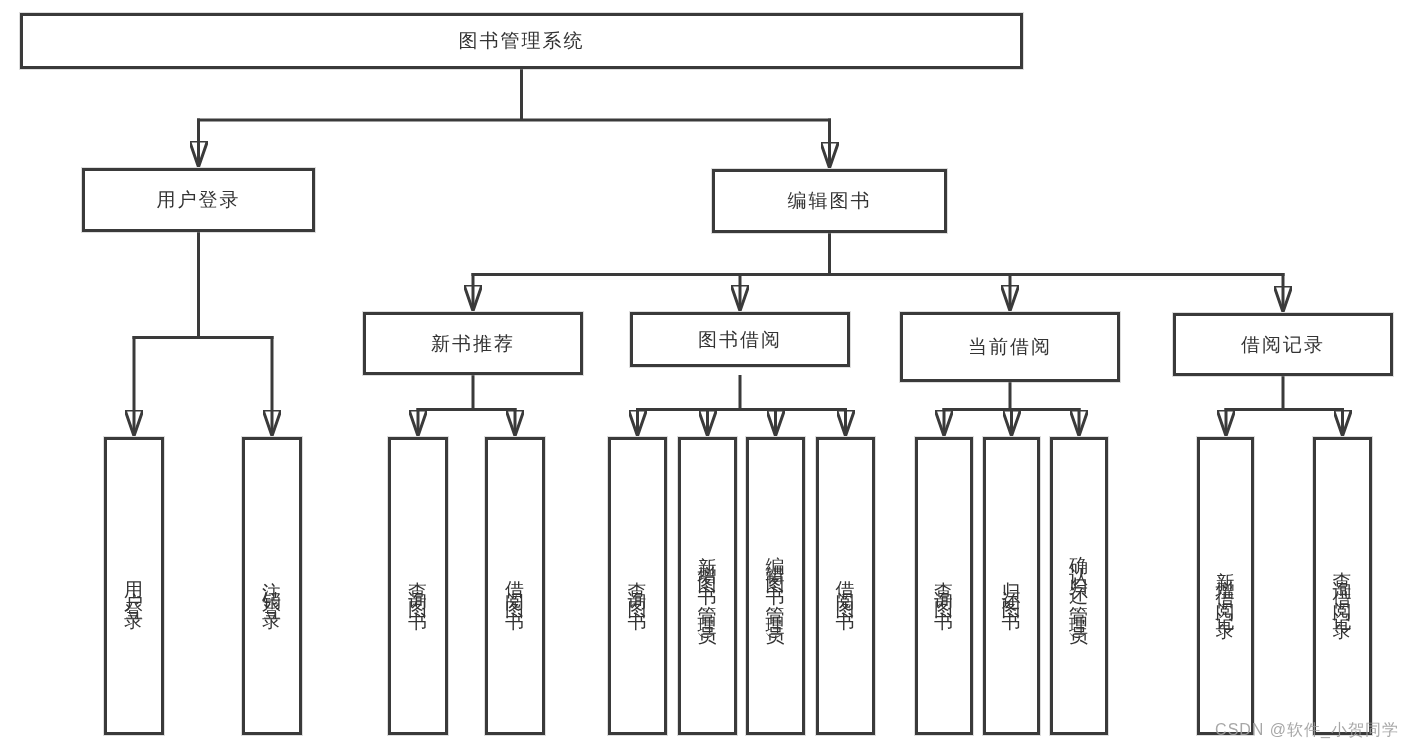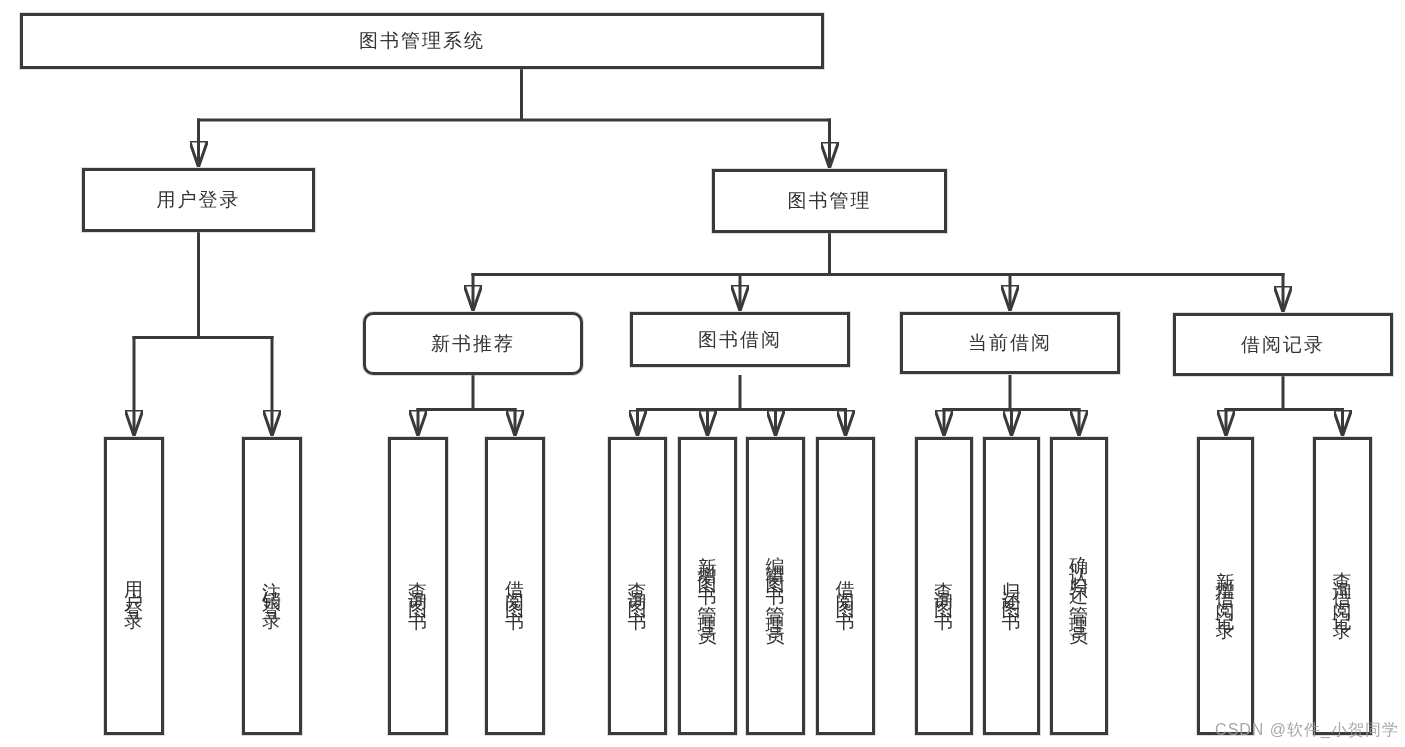--- a/index.html
+++ b/index.html
@@ -116,38 +116,38 @@
       <line x1="1079" y1="408" x2="1079" y2="435" marker-end="url(#arrow)"></line>
     </g>
 
     <g>
       <path d="M1283,376 V409.5 M1224.5,409.5 H1344"></path>
       <line x1="1226" y1="408" x2="1226" y2="435" marker-end="url(#arrow)"></line>
       <line x1="1342.5" y1="408" x2="1342.5" y2="435" marker-end="url(#arrow)"></line>
     </g>
   </svg>
 
-  <div class="node" style="left:20px; top:13px; width:804px; height:56px;justify-content:center;">
+  <div class="node" style="left:20px; top:13px; width:1003px; height:56px;justify-content:center;">
     <span class="lbl">图书管理系统</span>
   </div>
 
   <div class="node" style="left:82px; top:168px; width:233px; height:64px;">
     <span class="lbl">用户登录</span>
   </div>
   <div class="node" style="left:712px; top:169px; width:235px; height:64px;">
-    <span class="lbl">图书管理</span>
+    <span class="lbl">编辑图书</span>
   </div>
 
-  <div class="node" style="left:363px; top:312px; width:220px; height:63px;border-radius:10px;">
+  <div class="node" style="left:363px; top:312px; width:220px; height:63px;">
     <span class="lbl">新书推荐</span>
   </div>
   <div class="node" style="left:630px; top:312px; width:220px; height:55px;">
     <span class="lbl">图书借阅</span>
   </div>
-  <div class="node" style="left:900px; top:312px; width:220px; height:62px;">
+  <div class="node" style="left:900px; top:312px; width:220px; height:70px;">
     <span class="lbl">当前借阅</span>
   </div>
   <div class="node" style="left:1173px; top:313px; width:220px; height:63px;">
     <span class="lbl">借阅记录</span>
   </div>
 
   <div class="node vertical" style="left:104px; top:437px; width:60px; height:298px;">
     <span class="lbl">用户登录</span>
   </div>
   <div class="node vertical" style="left:242px; top:437px; width:60px; height:298px;">

